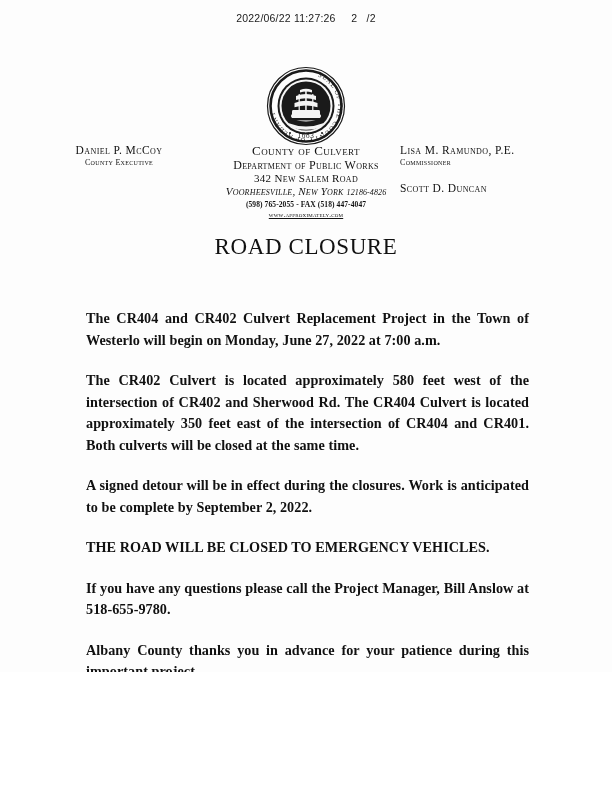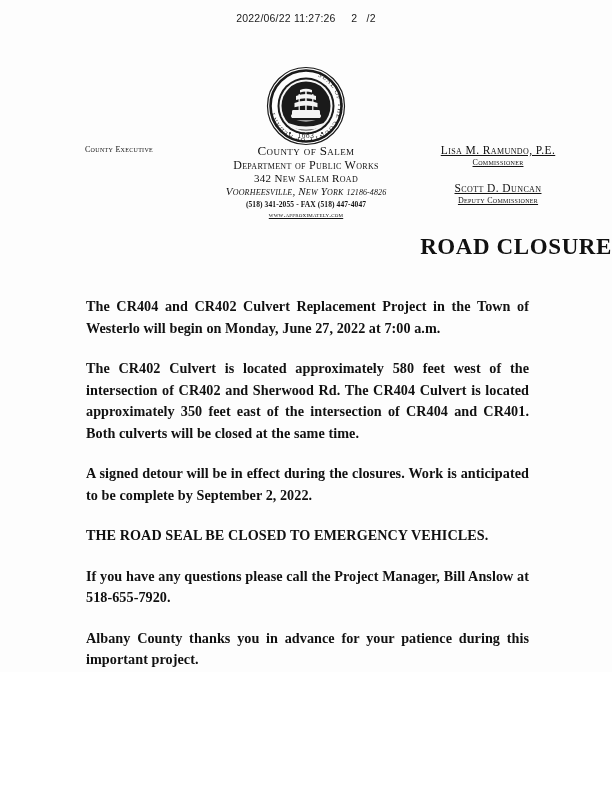--- a/index.html
+++ b/index.html
@@ -53,22 +53,21 @@
     left: 24px;
     top: 0;
     width: 190px;
     text-align: center;
   }
   .lh-right {
     position: absolute;
     right: 16px;
     top: 0;
     width: 196px;
-    text-align: center;
-    text-decoration: underline;
+    text-align: left;
   }
   .lh-center {
     position: absolute;
     left: 166px;
     top: 0;
     width: 280px;
     text-align: center;
   }
   .name-line {
     font-size: 11.5px;
@@ -133,30 +132,30 @@
     white-space: nowrap;
     text-decoration: underline;
   }
 
   
   .doc-title {
     position: absolute;
     top: 234px;
     left: 0;
     width: 612px;
-    text-align: right;
+    text-align: center;
     font-size: 23px;
-    font-weight: bold;
+    font-weight: normal;
     letter-spacing: 0.6px;
   }
 
   
   .body-block {
     position: absolute;
-    top: 296px;
+    top: 308px;
     left: 86px;
     width: 443px;
   }
   .para {
     font-size: 14.2px;
     font-weight: bold;
     line-height: 21.5px;
     text-align: justify;
     margin: 0 0 19px 0;
     letter-spacing: 0.05px;
@@ -219,52 +218,52 @@
       </g>
       <text x="40" y="71.5" text-anchor="middle" font-family="Liberation Serif, serif" font-size="7.2" fill="#1a1a1a" letter-spacing="0.6">1683</text>
       <circle cx="24" cy="67" r="1" fill="#1a1a1a"></circle>
       <circle cx="56" cy="67" r="1" fill="#1a1a1a"></circle>
     </svg>
   </div>
 
   <div class="letterhead">
 
     <div class="lh-left">
+      <div class="name-line">Daniel P. McCoy</div>
       <div class="title-line">County Executive</div>
     </div>
 
     <div class="lh-center">
-      <div class="ctr-1">County of Salem</div>
+      <div class="ctr-1">County of Culvert</div>
       <div class="ctr-2">Department of Public Works</div>
       <div class="ctr-3">342 New Salem Road</div>
       <div class="ctr-4">
         <span>Voorheesville, New York</span>
         <span class="zip">12186-4826</span>
       </div>
-      <div class="ctr-5">(518) 341-2055 - FAX  (518) 447-4047</div>
+      <div class="ctr-5">(598) 765-2055 - FAX  (518) 447-4047</div>
       <div class="ctr-6">www.approximately.com</div>
     </div>
 
     <div class="lh-right">
       <div class="name-line">Lisa M. Ramundo, P.E.</div>
       <div class="title-line">Commissioner</div>
       <div class="spacer"></div>
       <div class="name-line">Scott D. Duncan</div>
-      <div class="title-line">Deputy Commissioner</div>
     </div>
 
   </div>
 
   <div class="doc-title">ROAD CLOSURE</div>
 
   <div class="body-block">
     <p class="para">The CR404 and CR402 Culvert Replacement Project in the Town of Westerlo will begin on Monday, June 27, 2022 at 7:00 a.m.</p>
     <p class="para">The CR402 Culvert is located approximately 580 feet west of the intersection of CR402 and Sherwood Rd.  The CR404 Culvert is located approximately 350 feet east of the intersection of CR404 and CR401.  Both culverts will be closed at the same time.</p>
     <p class="para">A signed detour will be in effect during the closures.  Work is anticipated to be complete by September 2, 2022.</p>
-    <p class="para">THE ROAD SEAL BE CLOSED TO EMERGENCY VEHICLES.</p>
-    <p class="para">If you have any questions please call the Project Manager, Bill Anslow at 518-655-7920.</p>
+    <p class="para">THE ROAD WILL BE CLOSED TO EMERGENCY VEHICLES.</p>
+    <p class="para">If you have any questions please call the Project Manager, Bill Anslow at 518-655-9780.</p>
     <p class="para">Albany County thanks you in advance for your patience during this important project.</p>
   </div>
 
   <div class="footer-date">6/22/2022</div>
   <div class="footer-stamp">06/22/2022  9:28AM (GMT-06:00)</div>
 
 </div>
 
 </body></html>

